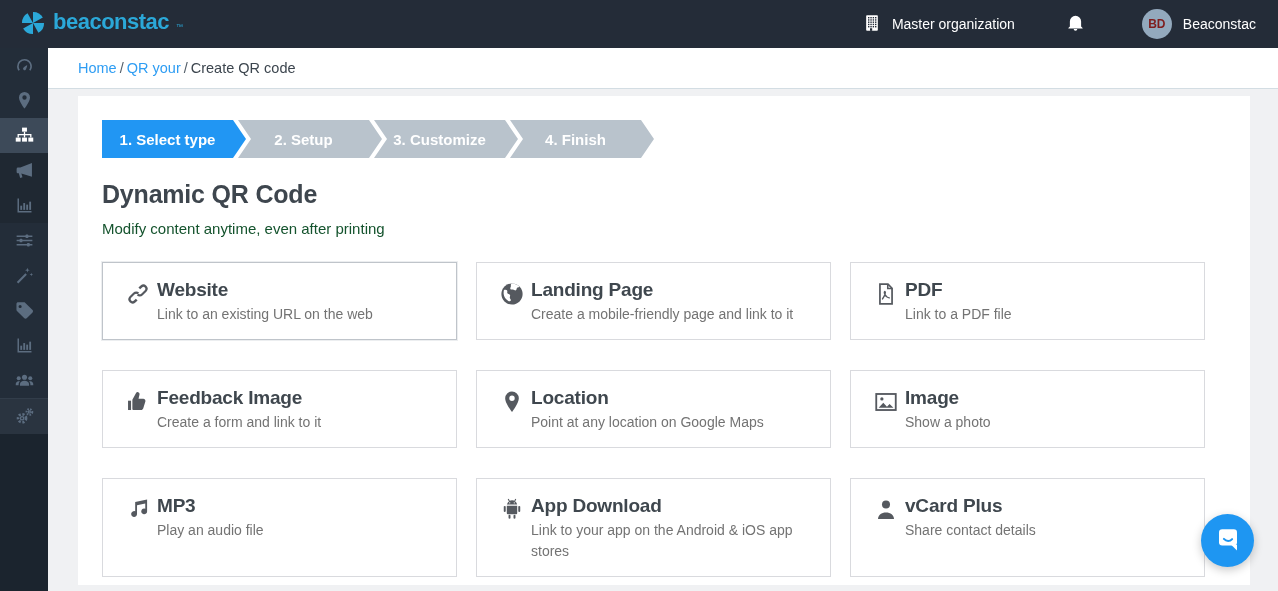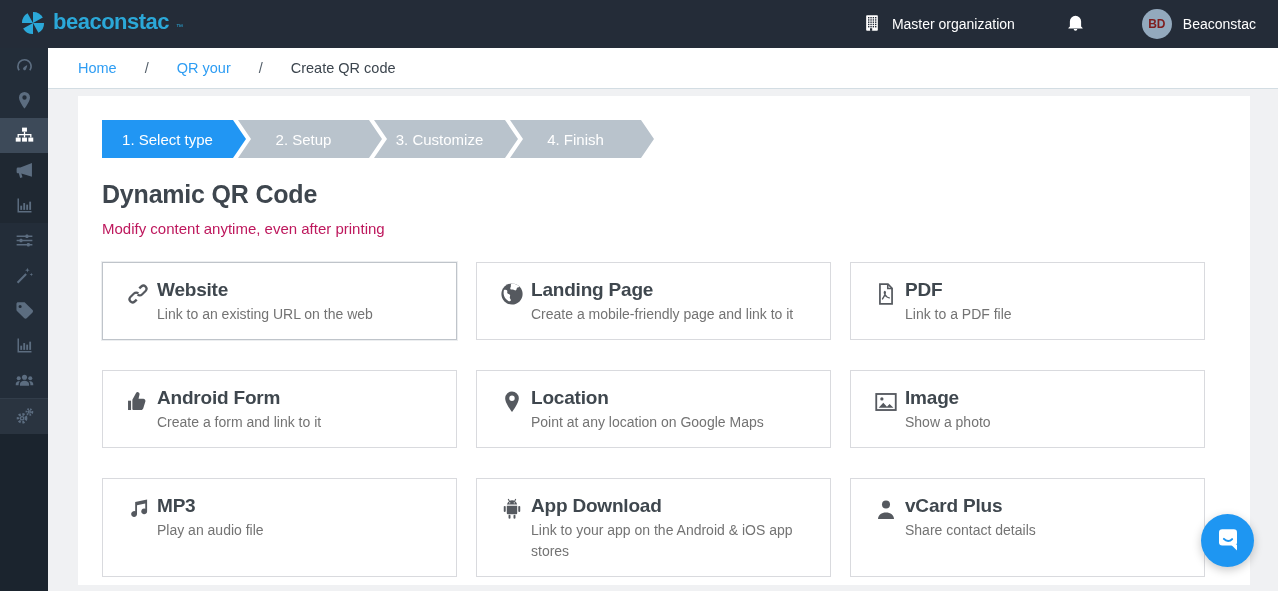--- a/index.html
+++ b/index.html
@@ -30,37 +30,37 @@
   .side-item{height:35px;flex:0 0 35px;display:flex;align-items:center;justify-content:center;
     color:#5c6d80;cursor:pointer;}
   .side-item svg{width:21px;height:21px;}
   .side-item.dim{background:#1f2832;}
   .side-item.active{background:#3d4a59;color:#fff;}
   .side-item.settings{background:#2a3440;border-top:1px solid #323d4a;}
   .side-filler{flex:1;background:#1b242e;}
   
   .breadcrumb{position:absolute;top:48px;left:48px;right:0;height:40px;background:#fff;
     border-bottom:1px solid #d3dde3;display:flex;align-items:center;padding-left:30px;
-    font-size:14.5px;gap:28px;z-index:5;}
+    font-size:14.5px;gap:3px;z-index:5;}
   .crumb-link{color:#2e9df3;cursor:pointer;}
   .crumb-sep{color:#55606b;}
   .crumb-current{color:#3c454e;}
   
   .panel{position:absolute;left:78px;top:96px;width:1172px;height:489px;background:#fff;
     box-sizing:border-box;padding:24px 0 0 24px;}
-  .wizard{display:flex;width:560px;}
+  .wizard{display:flex;width:560px;font-weight:bold;}
   .wstep{flex:0 0 144px;height:38px;display:flex;align-items:center;justify-content:center;
     font-size:15px;color:#fff;background:#b9c3cc;box-sizing:border-box;padding-right:13px;
     clip-path:polygon(0 0,calc(100% - 13px) 0,100% 50%,calc(100% - 13px) 100%,0 100%,13px 50%);
     cursor:default;}
   .wstep:first-child{clip-path:polygon(0 0,calc(100% - 13px) 0,100% 50%,calc(100% - 13px) 100%,0 100%);}
   .wstep + .wstep{margin-left:-8px;}
   .wstep.active{background:#2196f3;}
   .page-title{margin:22px 0 0;font-size:25px;font-weight:700;color:#3e464e;letter-spacing:-.2px;}
-  .page-subtitle{margin:11px 0 0;font-size:15px;color:#be185d;}
+  .page-subtitle{margin:11px 0 0;font-size:15px;color:#14532d;}
   
   .cards{margin-top:25px;display:grid;grid-template-columns:repeat(3,355px);gap:30px 19px;}
   .card{background:#fff;border:1px solid #d9dade;box-sizing:border-box;display:flex;
     padding:15px 10px 14px 22px;gap:4px;min-height:77px;cursor:pointer;}
   .card.focused{border-color:#bfc4ca;box-shadow:0 0 0 1px #eceef0;}
   .card-icon{flex:0 0 28px;color:#55595f;padding-top:3px;}
   .card-icon svg{width:26px;height:26px;}
   .card-title{font-size:19px;font-weight:700;color:#3f474e;margin:1px 0 3px;letter-spacing:-.2px;}
   .card-desc{font-size:14px;color:#737373;line-height:21px;max-width:286px;}
   
@@ -310,21 +310,21 @@
   </div>
 
   <div class="card">
     <span class="card-icon"><svg viewBox="0 0 24 24">
             <g fill="currentColor">
               <rect x="2.8" y="10.8" width="2.8" height="8.6"></rect>
               <path d="M6.8 18.9c.5.4 1 .5 1.6.5h6.5c.9 0 1.6-.6 1.9-1.4l2-6.4a2 2 0 0 0-1.9-2.6h-4.4l.9-3.9c.2-1-.4-2-1.4-2.2-.7-.2-1.4.1-1.8.7L6.8 9.9z"></path>
             </g>
           </svg></span>
     <div class="card-body">
-      <div class="card-title">Android Form</div>
+      <div class="card-title">Feedback Image</div>
       <div class="card-desc">Create a form and link to it</div>
     </div>
   </div>
 
   <div class="card">
     <span class="card-icon"><svg viewBox="0 0 24 24">
             <path fill="currentColor" d="M12 2.2a6.3 6.3 0 0 0-6.3 6.3C5.7 13.2 12 21.2 12 21.2s6.3-8 6.3-12.7A6.3 6.3 0 0 0 12 2.2zm0 8.8a2.5 2.5 0 1 1 0-5 2.5 2.5 0 0 1 0 5z"></path>
           </svg></span>
     <div class="card-body">
       <div class="card-title">Location</div>

